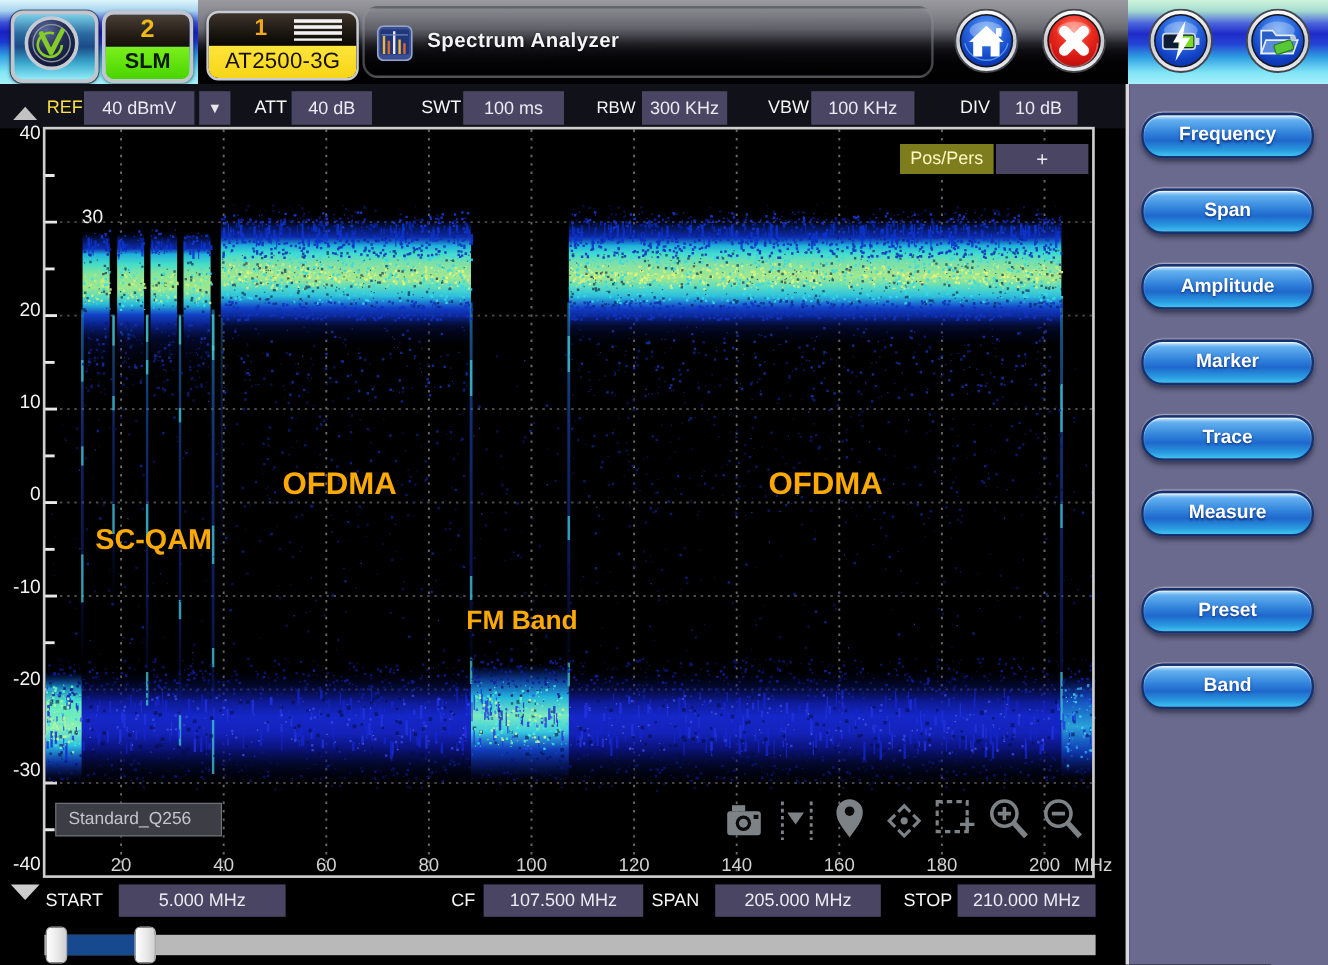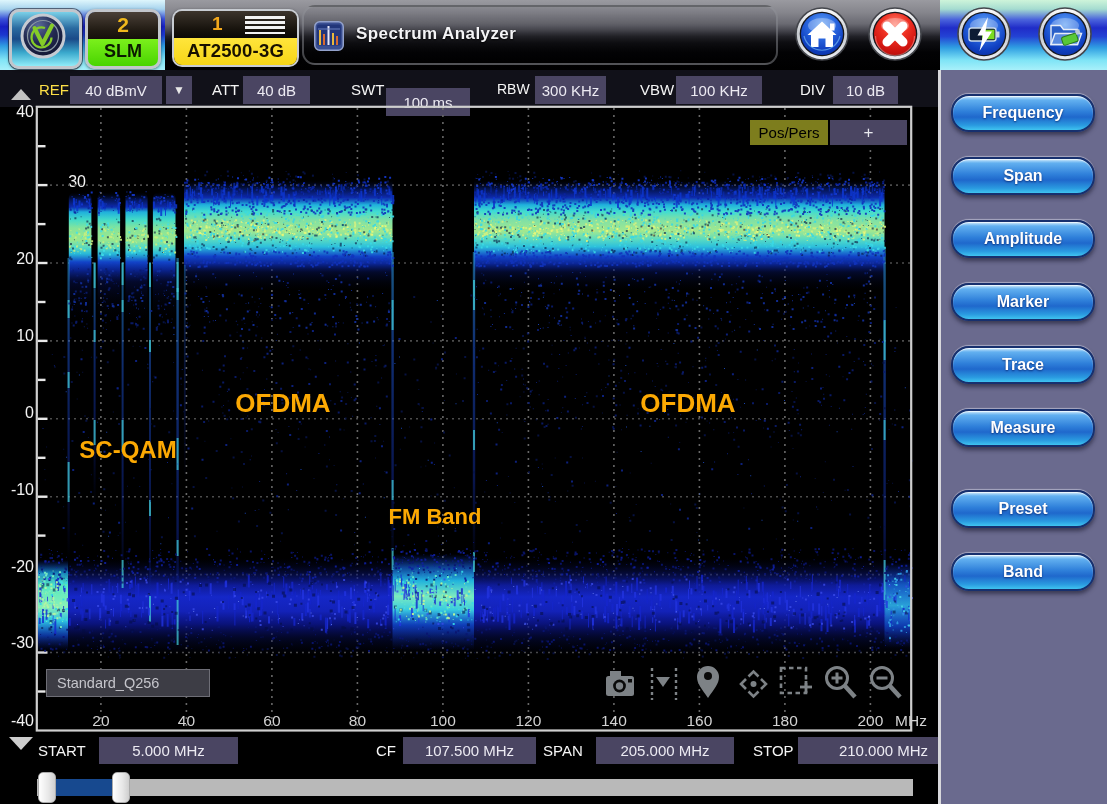--- a/index.html
+++ b/index.html
@@ -35,21 +35,21 @@
 <div style="position:absolute;left:172px;top:9px;width:123px;height:54px;border-radius:10px;border:2.5px solid #c8ccd2;overflow:hidden;box-shadow:0 1px 3px rgba(0,0,0,.5);">
 <div style="width:100%;height:27px;background:linear-gradient(180deg,#3c342c,#16120c 70%,#0a0806);position:relative;">
 <span style="position:absolute;left:38px;top:2px;color:#f2a81c;font-weight:bold;font-size:19px;">1</span>
 <span style="position:absolute;right:12px;top:5px;width:40px;">
 <span style="display:block;height:2.6px;background:#f2f2f2;margin-bottom:2.6px;"></span>
 <span style="display:block;height:2.6px;background:#f2f2f2;margin-bottom:2.6px;"></span>
 <span style="display:block;height:2.6px;background:#f2f2f2;margin-bottom:2.6px;"></span>
 <span style="display:block;height:2.6px;background:#f2f2f2;"></span>
 </span>
 </div>
-<div style="width:100%;height:43px;background:linear-gradient(180deg,#ffe53c,#f0cc00);color:#181000;font-weight:bold;font-size:18.5px;text-align:center;line-height:26px;letter-spacing:0.2px;">AT2500-3G</div>
+<div style="width:100%;height:43px;background:linear-gradient(180deg,#ffe53c,#f0cc00);color:#181000;font-weight:normal;font-size:18.5px;text-align:center;line-height:26px;letter-spacing:0.2px;">AT2500-3G</div>
 </div>
 
 <div style="position:absolute;left:302px;top:5px;width:472px;height:56px;border-radius:13px;border:2px solid rgba(150,152,160,.45);background:linear-gradient(180deg,rgba(120,120,128,.22) 0%,rgba(60,60,66,.28) 40%,rgba(8,8,10,.5) 72%,rgba(0,0,0,.6) 100%);"></div>
 <svg style="position:absolute;left:314px;top:21px" width="30" height="30" viewBox="0 0 30 30">
 <rect x="0.75" y="0.75" width="28.5" height="28.5" rx="5" fill="#3a4f92" stroke="#93a2cc" stroke-width="1.5"></rect>
 <rect x="3" y="3.5" width="24" height="21" rx="2" fill="#22367a"></rect>
 <line x1="6" y1="24" x2="6" y2="9" stroke="#e8b83c" stroke-width="2"></line>
 <line x1="10" y1="24" x2="10" y2="13" stroke="#d86a30" stroke-width="2"></line>
 <line x1="14.5" y1="24" x2="14.5" y2="5" stroke="#e8e8f8" stroke-width="2"></line>
 <line x1="19" y1="24" x2="19" y2="12" stroke="#e8b83c" stroke-width="2"></line>
@@ -175,21 +175,21 @@
 </svg>
 <div style="position:absolute;left:11px;top:89px;width:0;height:0;border-left:10px solid transparent;border-right:10px solid transparent;border-bottom:11px solid #c2c2c2;"></div>
 <div style="position:absolute;left:39px;top:81px;font-size:15px;color:#fde047;">REF</div>
 <div style="position:absolute;left:70px;top:76px;width:92px;height:28px;background:#4a4562;color:#eceaf2;font-size:15px;display:flex;align-items:center;justify-content:center;">40 dBmV</div>
 <div style="position:absolute;left:166px;top:76px;width:26px;height:28px;background:#4a4562;color:#eceaf2;font-size:15px;display:flex;align-items:center;justify-content:center;">
       <span style="font-size:12px;color:#e8e8e8">▼</span>
     </div>
 <div style="position:absolute;left:212px;top:81px;font-size:15px;color:#f5f5f5;">ATT</div>
 <div style="position:absolute;left:243px;top:76px;width:67px;height:28px;background:#4a4562;color:#eceaf2;font-size:15px;display:flex;align-items:center;justify-content:center;">40 dB</div>
 <div style="position:absolute;left:351px;top:81px;font-size:15px;color:#f5f5f5;">SWT</div>
-<div style="position:absolute;left:386px;top:88px;width:84px;height:28px;background:#4a4562;color:#eceaf2;font-size:15px;display:flex;align-items:center;justify-content:center;">100 ms</div>
+<div style="position:absolute;left:386px;top:76px;width:84px;height:28px;background:#4a4562;color:#eceaf2;font-size:15px;display:flex;align-items:center;justify-content:center;">100 ms</div>
 <div style="position:absolute;left:497px;top:81px;font-size:14px;color:#f5f5f5;">RBW</div>
 <div style="position:absolute;left:535px;top:76px;width:71px;height:28px;background:#4a4562;color:#eceaf2;font-size:15px;display:flex;align-items:center;justify-content:center;">300 KHz</div>
 <div style="position:absolute;left:640px;top:81px;font-size:15px;color:#f5f5f5;">VBW</div>
 <div style="position:absolute;left:676px;top:76px;width:86px;height:28px;background:#4a4562;color:#eceaf2;font-size:15px;display:flex;align-items:center;justify-content:center;">100 KHz</div>
 <div style="position:absolute;left:800px;top:81px;font-size:15px;color:#f5f5f5;">DIV</div>
 <div style="position:absolute;left:833px;top:76px;width:65px;height:28px;background:#4a4562;color:#eceaf2;font-size:15px;display:flex;align-items:center;justify-content:center;">10 dB</div>
 <div style="position:absolute;right:1073px;top:103px;font-size:16px;color:#f2f2f2;">40</div>
 <div style="position:absolute;right:1021px;top:173px;font-size:16px;color:#f2f2f2;">30</div>
 <div style="position:absolute;right:1073px;top:250px;font-size:16px;color:#f2f2f2;">20</div>
 <div style="position:absolute;right:1073px;top:327px;font-size:16px;color:#f2f2f2;">10</div>
@@ -445,33 +445,33 @@
 <text x="876" y="621" text-anchor="middle" font-size="15.5" fill="#d2d2d2">MHz</text>
 
 <text x="248" y="307" text-anchor="middle" font-size="26" font-weight="bold" fill="#fca903">OFDMA</text>
 <text x="653" y="307" text-anchor="middle" font-size="26" font-weight="bold" fill="#fca903">OFDMA</text>
 <text x="93" y="352.5" text-anchor="middle" font-size="24" font-weight="bold" fill="#fca903">SC-QAM</text>
 <text x="400" y="419" text-anchor="middle" font-size="22" font-weight="bold" fill="#fca903">FM Band</text>
 
 <rect x="1.8" y="1.8" width="874.4" height="623.7" fill="none" stroke="#cfcfcf" stroke-width="2.2"></rect>
 </svg>
 
-<div style="position:absolute;left:750px;top:120px;width:78px;height:25px;background:#7d7d1d;color:#000000;font-size:15px;display:flex;align-items:center;justify-content:center;">Pos/Pers</div>
+<div style="position:absolute;left:750px;top:120px;width:78px;height:25px;background:#7d7d1d;color:#fef9c3;font-size:15px;display:flex;align-items:center;justify-content:center;">Pos/Pers</div>
 <div style="position:absolute;left:830px;top:120px;width:77px;height:25px;background:#4a4562;color:#e8e8ee;font-size:17px;display:flex;align-items:center;justify-content:center;">+</div>
-<div style="position:absolute;left:46px;top:669px;width:164px;height:28px;background:#3d3d45;border:1px solid #6e6e76;box-sizing:border-box;color:#c5c5cb;font-size:14.5px;display:flex;align-items:center;padding-left:10px;">Standard_Q256</div>
+<div style="position:absolute;left:46px;top:669px;width:139px;height:28px;background:#3d3d45;border:1px solid #6e6e76;box-sizing:border-box;color:#c5c5cb;font-size:14.5px;display:flex;align-items:center;padding-left:10px;">Standard_Q256</div>
 
 <div style="position:absolute;left:9px;top:737px;width:0;height:0;border-left:12px solid transparent;border-right:12px solid transparent;border-top:13px solid #cdcdcd;"></div>
 <div style="position:absolute;left:38px;top:742px;font-size:15px;color:#f5f5f5;">START</div>
 <div style="position:absolute;left:99px;top:737px;width:139px;height:27px;background:#4a4562;color:#eceaf2;font-size:15px;display:flex;align-items:center;justify-content:center;">5.000 MHz</div>
 <div style="position:absolute;left:376px;top:742px;font-size:15px;color:#f5f5f5;">CF</div>
 <div style="position:absolute;left:403px;top:737px;width:133px;height:27px;background:#4a4562;color:#eceaf2;font-size:15px;display:flex;align-items:center;justify-content:center;">107.500 MHz</div>
 <div style="position:absolute;left:543px;top:742px;font-size:15px;color:#f5f5f5;">SPAN</div>
 <div style="position:absolute;left:596px;top:737px;width:138px;height:27px;background:#4a4562;color:#eceaf2;font-size:15px;display:flex;align-items:center;justify-content:center;">205.000 MHz</div>
 <div style="position:absolute;left:753px;top:742px;font-size:15px;color:#f5f5f5;">STOP</div>
-<div style="position:absolute;left:798px;top:737px;width:115px;height:27px;background:#4a4562;color:#eceaf2;font-size:15px;display:flex;align-items:center;justify-content:center;padding-left:28px;">210.000 MHz</div>
+<div style="position:absolute;left:798px;top:737px;width:115px;height:27px;background:#4a4562;color:#eceaf2;font-size:15px;display:flex;align-items:center;justify-content:center;">210.000 MHz</div>
 
 <div style="position:absolute;left:37px;top:779px;width:876px;height:17px;background:#b9b9b9;"></div>
 <div style="position:absolute;left:54px;top:779px;width:60px;height:17px;background:#17498f;"></div>
 <div style="position:absolute;left:38px;top:772px;width:16px;height:29px;background:linear-gradient(90deg,#ffffff,#e7e7e7 60%,#cfcfcf);border:1px solid #aaa;border-radius:5px;"></div>
 <div style="position:absolute;left:112px;top:772px;width:16px;height:29px;background:linear-gradient(90deg,#ffffff,#e7e7e7 60%,#cfcfcf);border:1px solid #aaa;border-radius:5px;"></div>
 
 <div style="position:absolute;left:938px;top:70px;width:3px;height:734px;background:#d8d8dc;"></div>
 <div style="position:absolute;left:941px;top:70px;width:166px;height:734px;background:#6a6a8e;"></div>
 <div style="position:absolute;left:951px;top:94px;width:140px;height:34px;border-radius:18px;
 background:linear-gradient(180deg,#cfeafc 0%,#62b0f0 12%,#2f80da 45%,#1f68cc 62%,#2a9ae0 86%,#3fc4f0 100%);

